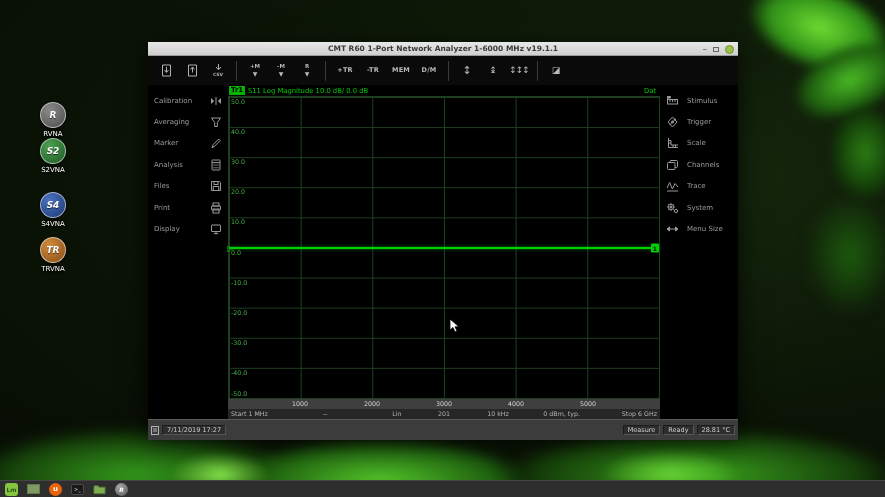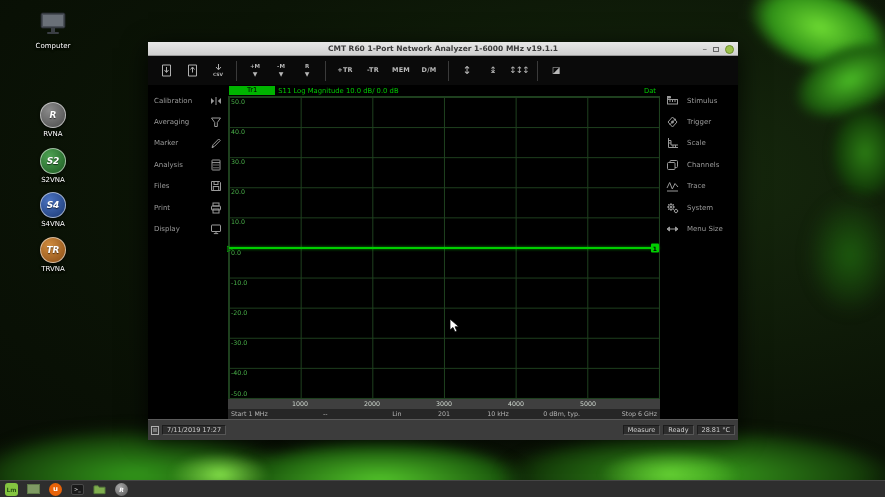--- a/index.html
+++ b/index.html
@@ -73,21 +73,21 @@
   .menu-item { height:21.4px; display:flex; align-items:center; padding:0 6px;
     color:#9a9a9a; }
   .lmenu .menu-item { justify-content:space-between; }
   .rmenu .menu-item { gap:8px; }
   .menu-item svg { flex:none; }
 
   
   .graph { flex:1; display:flex; flex-direction:column; min-width:0; }
   .trace-hdr { height:11px; display:flex; align-items:center; font-size:6.8px;
     color:#00cc00; padding:0 1px; }
-  .trace-id { background:#00b400; color:#000; font-weight:normal; padding:0 18px;
+  .trace-id { background:#00b400; color:#000; font-weight:bold; padding:0 2px;
     margin-right:3px; line-height:9px; }
   .trace-stat { margin-left:auto; padding-right:3px; }
   .plot { flex:1; position:relative; border:1px solid #1e401e;
     background-image:
       linear-gradient(to right, #1e401e 1px, transparent 1px),
       linear-gradient(to bottom, #1e401e 1px, transparent 1px);
     background-size:16.6667% 10%; }
   .ytick { position:absolute; left:2px; font-size:6.3px; color:#49b049; }
   .trace-line { position:absolute; left:0; right:0; top:50%; height:2px;
     margin-top:-1px; background:#00cf00; box-shadow:0 0 3px rgba(0,207,0,.8); }
@@ -142,36 +142,27 @@
   <div class="leaf l1"></div>
   <div class="leaf l2"></div>
   <div class="leaf l3"></div>
   <div class="leaf l4"></div>
   <div class="leaf b1"></div>
   <div class="leaf b2"></div>
   <div class="leaf b3"></div>
   <div class="leaf b4"></div>
   <div class="leaf b5"></div>
 
-  <div class="dicon" style="top:12px">
-    <svg width="30" height="24" viewBox="0 0 30 24">
-      <rect x="3" y="1" width="24" height="15" rx="1.5" fill="#4b5058" stroke="#23262b"></rect>
-      <rect x="5" y="3" width="20" height="11" fill="#6a7078"></rect>
-      <rect x="13" y="16" width="4" height="4" fill="#3a3e44"></rect>
-      <rect x="9" y="20" width="12" height="2" rx="1" fill="#3a3e44"></rect>
-    </svg>
-    <span class="lbl">Computer</span>
-  </div>
   <div class="dicon" style="top:102px">
     <div class="vna-circle" style="background:radial-gradient(circle at 35% 30%, #8a8a8a, #4c4c4c)">
       <span class="badge">R</span>
     </div>
     <span class="lbl">RVNA</span>
   </div>
-  <div class="dicon" style="top:148px">
+  <div class="dicon" style="top:138px">
     <div class="vna-circle" style="background:radial-gradient(circle at 35% 30%, #4da152, #1d5a22)">
       <span class="badge">S2</span>
     </div>
     <span class="lbl">S2VNA</span>
   </div>
   <div class="dicon" style="top:192px">
     <div class="vna-circle" style="background:radial-gradient(circle at 35% 30%, #4a72c0, #1c3a75)">
       <span class="badge">S4</span>
     </div>
     <span class="lbl">S4VNA</span>

